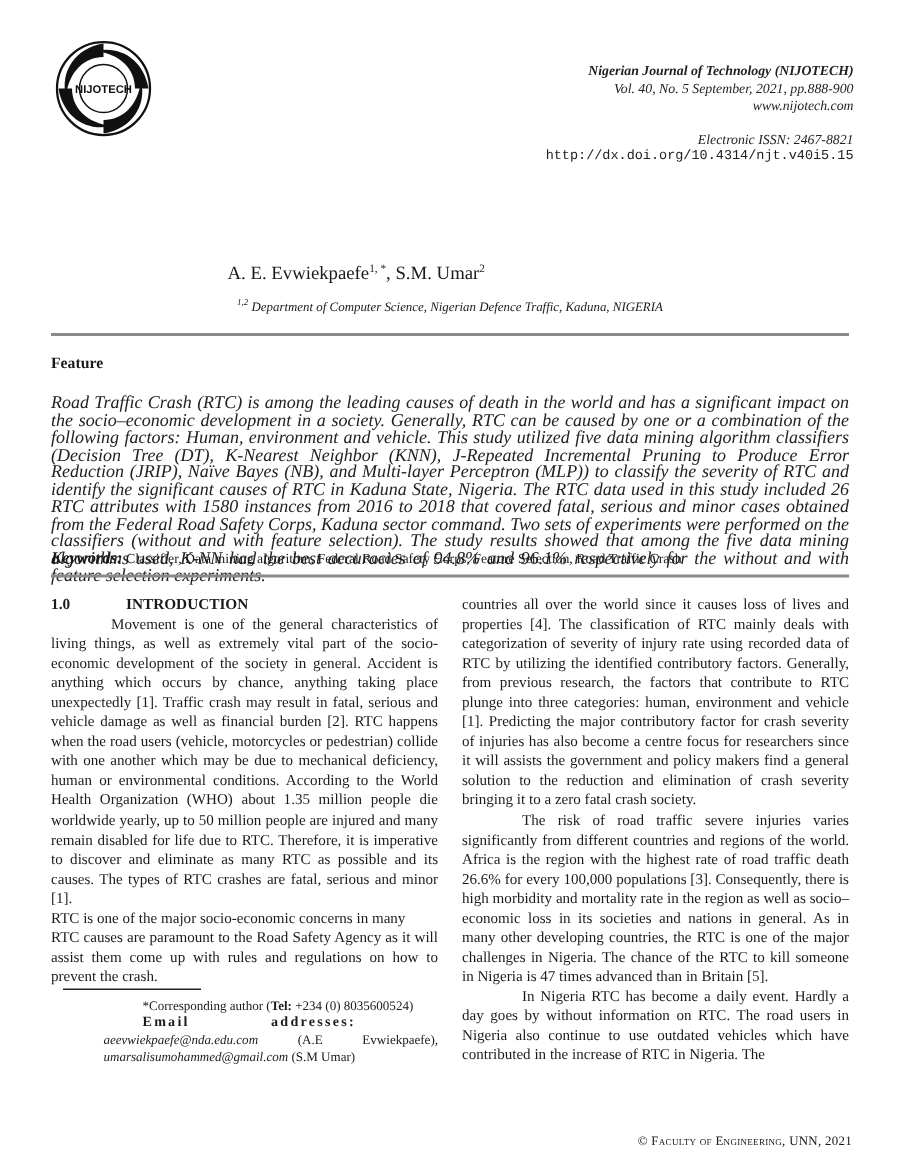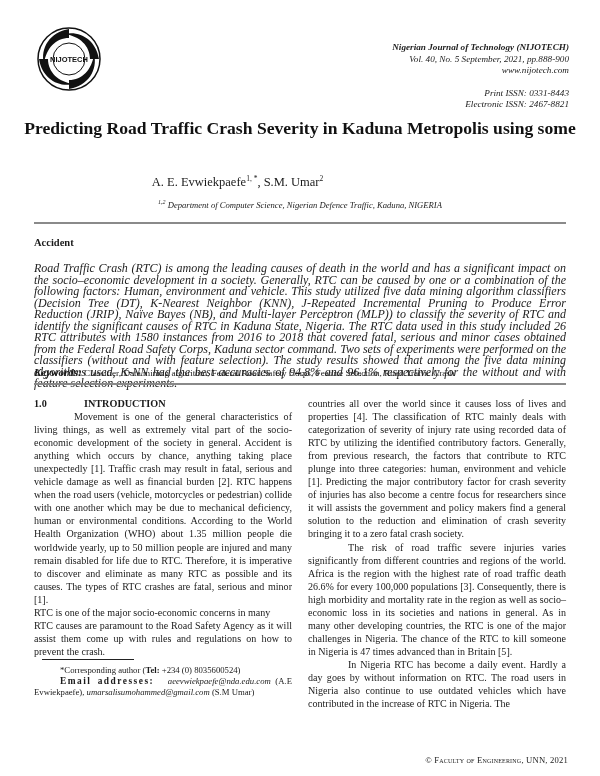--- a/index.html
+++ b/index.html
@@ -20,21 +20,21 @@
   .kw { position:absolute; left:34px; top:366px; font-size:9.2px; }
   .kw b { font-size:11px;font-style:italic; }
   .col { position:absolute; width:258px; font-size:10.05px; line-height:13.05px; text-align:justify; color:#1a1a1a; }
   .col p { margin:0; }
   .ind { text-indent:40px; }
   .sec { font-weight:bold; font-size:10.2px; margin-bottom:0; }
   .sec .num { display:inline-block; width:50px; }
   .fnrule { position:absolute; left:42px; top:659px; width:92px; height:1px; background:#222; }
   .fn { position:absolute; left:34px; top:665px; width:258px; font-size:8.7px; line-height:11px; text-align:justify; }
   .fn p { margin:0; }
-  .fn .ind { text-indent:26px; }
+  .fn .ind { text-indent:26px;margin-left:35px; }
   .fn em { font-style:italic; }
   .footer { position:absolute; left:0; right:32px; top:755px; text-align:right; font-size:8.6px; letter-spacing:0.2px; }
   .footer .sc { font-variant:small-caps; }
 </style>
 </head>
 <body>
 
 <div class="logo">
   <svg width="66" height="66" viewBox="0 0 66 66">
     <circle cx="33" cy="33" r="31" fill="#fff" stroke="#111" stroke-width="1.5"></circle>
@@ -45,35 +45,34 @@
     <circle cx="33" cy="33" r="16" fill="#fff" stroke="#111" stroke-width="1"></circle>
     <text x="33" y="36" text-anchor="middle" font-family="Liberation Sans, sans-serif" font-size="7.5" font-weight="bold" fill="#111">NIJOTECH</text>
   </svg>
 </div>
 
 <div class="jhead">
   <div class="jt">Nigerian Journal of Technology (NIJOTECH)</div>
   <div>Vol. 40, No. 5 September, 2021, pp.888-900</div>
   <div>www.nijotech.com</div>
   <div class="gap"></div>
-  <div>Print ISSN: 0331-8443</div>
   <div>Electronic ISSN: 2467-8821</div>
+  <div class="doi">http://dx.doi.org/10.4314/njt.v40i5.15</div>
 </div>
 
 <div class="title">
-  <div>Predicting Road Traffic Crash Severity in Kaduna Metropolis using some</div>
 </div>
 
 <div class="authors"><span>A. E. Evwiekpaefe</span><sup>1, *</sup><span>, </span><span>S.M. Umar</span><sup>2</sup></div>
 
 <div class="affil"><sup>1,2</sup><span> Department of Computer Science, Nigerian Defence Traffic, Kaduna, NIGERIA</span></div>
 
 <div class="rule" style="top:222px;"></div>
 
-<div class="abs-head">Accident</div>
+<div class="abs-head">Feature</div>
 <div class="abs-body">Road Traffic Crash (RTC) is among the leading causes of death in the world and has a significant impact on the socio–economic development in a society. Generally, RTC can be caused by one or a combination of the following factors: Human, environment and vehicle.  This study utilized five data mining algorithm classifiers (Decision Tree (DT), K-Nearest Neighbor (KNN), J-Repeated Incremental Pruning to Produce Error Reduction (JRIP), Naïve Bayes (NB), and Multi-layer Perceptron (MLP)) to classify the severity of RTC and identify the significant causes of RTC in Kaduna State, Nigeria.  The RTC data used in this study included 26 RTC attributes with 1580 instances from 2016 to 2018 that covered fatal, serious and minor cases obtained from the Federal Road Safety Corps, Kaduna sector command. Two sets of experiments were performed on the classifiers (without and with feature selection). The study results showed that among the five data mining algorithms used, K-NN had the best accuracies of 94.8% and 96.1% respectively for the without and with feature selection experiments.</div>
 
 <div class="kw"><b>Keywords:</b><span> Classifier, Data mining algorithm, Federal Road Safety Corps, Feature Selection, Road Traffic Crash</span></div>
 
 <div class="rule" style="top:383px;"></div>
 
 <div class="col" style="left:34px; top:397px;">
   <p class="sec"><span class="num">1.0</span><span>INTRODUCTION</span></p>
   <p class="ind">Movement is one of the general characteristics of living things, as well as extremely vital part of the socio-economic development of the society in general. Accident is anything which occurs by chance, anything taking place unexpectedly [1]. Traffic crash may result in fatal, serious and vehicle damage as well as financial burden [2]. RTC happens when the road users (vehicle, motorcycles or pedestrian) collide with one another which may be due to mechanical deficiency, human or environmental conditions. According to the World Health Organization (WHO) about 1.35 million people die worldwide yearly, up to 50 million people are injured and many remain disabled for life due to RTC. Therefore, it is imperative to discover and eliminate as many RTC as possible and its causes. The types of RTC crashes are fatal, serious and minor [1].</p>
   <p>RTC is one of the major socio-economic concerns in many</p>

